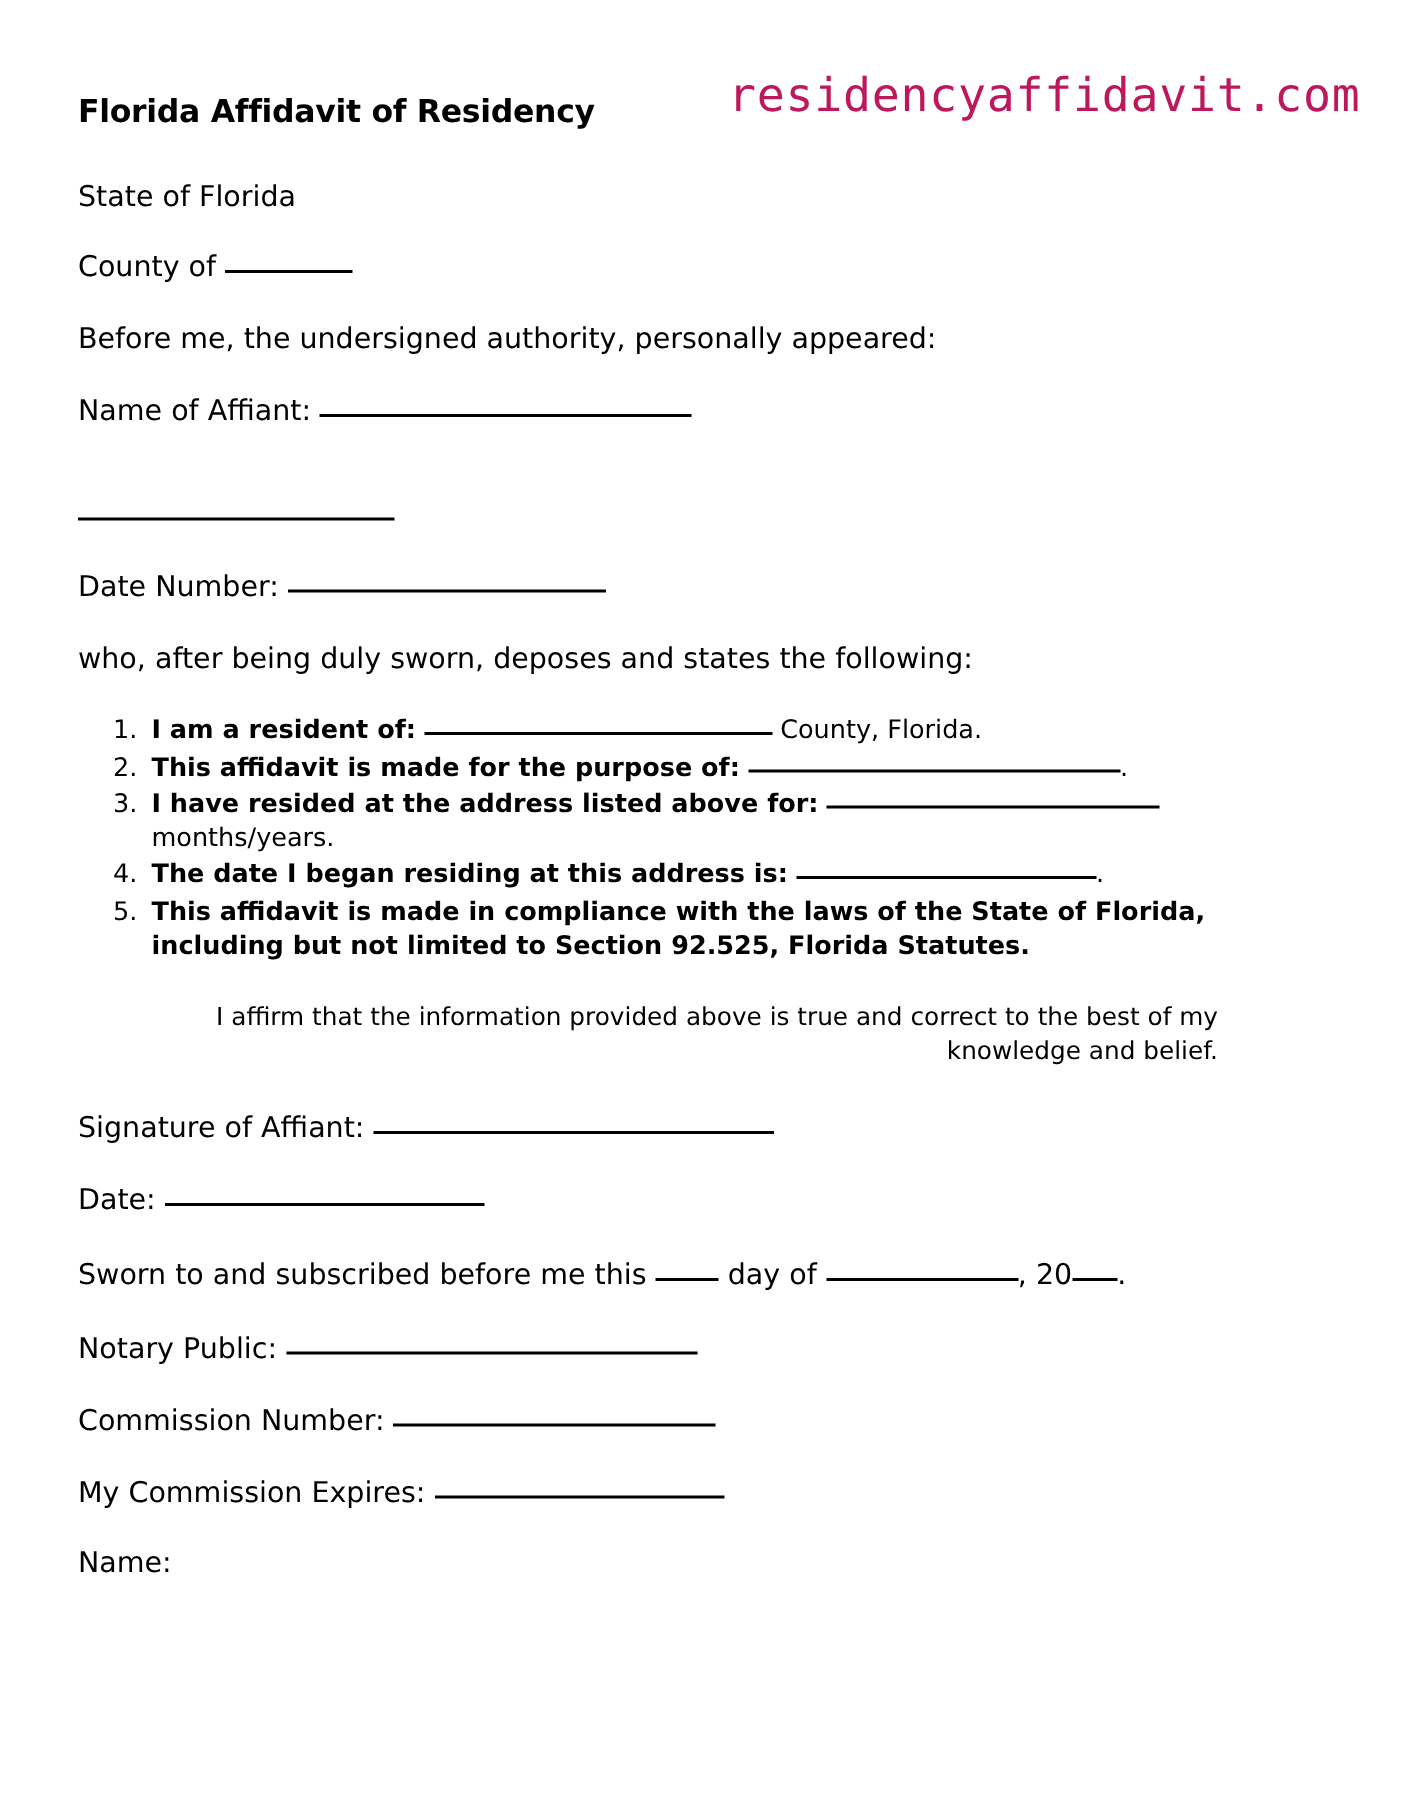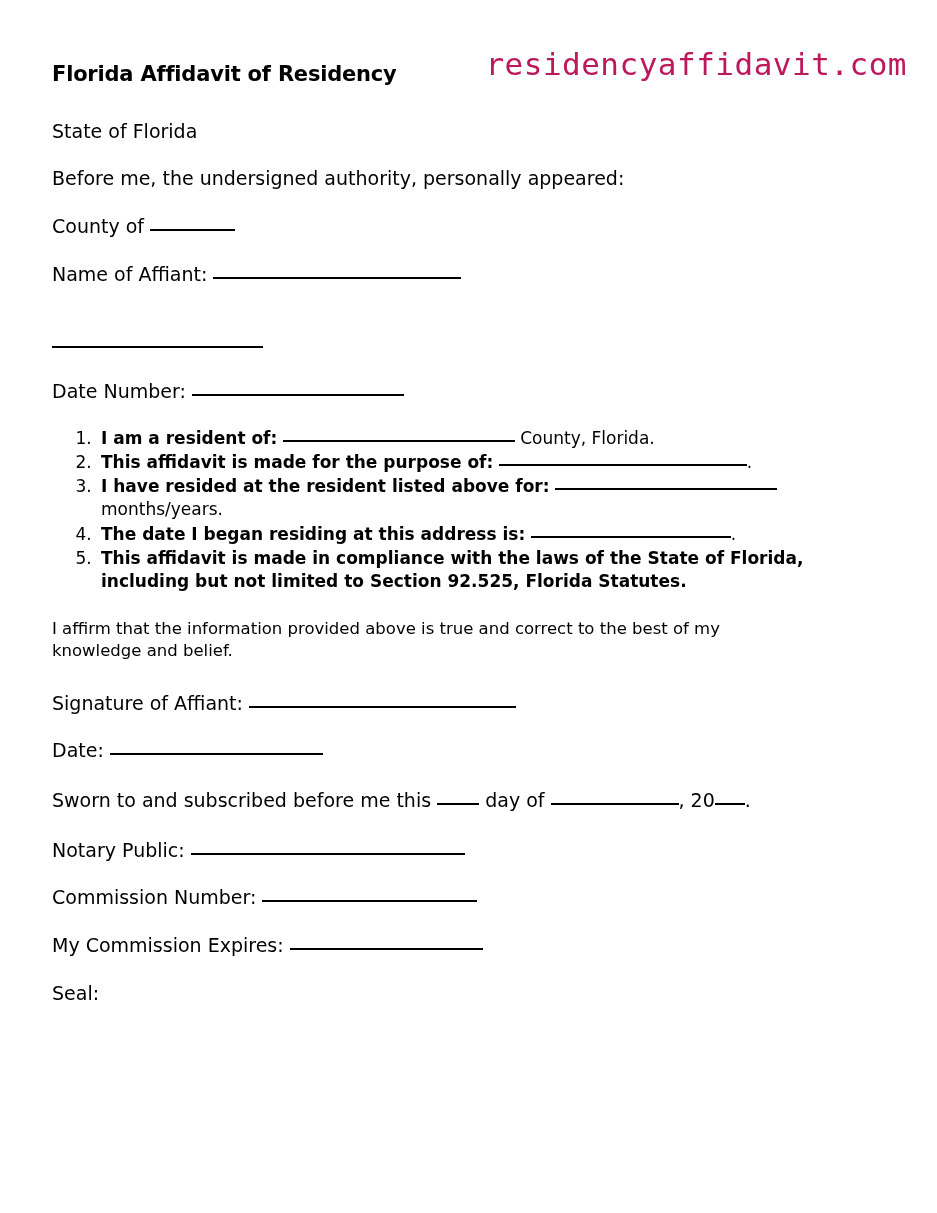--- a/index.html
+++ b/index.html
@@ -88,75 +88,79 @@
     padding-left: 4px;
   }
   ol.claims li b {
     font-weight: bold;
   }
   .affirm {
     font-size: 16.5px;
     line-height: 1.37;
     margin: 15px 0 28px 0;
     max-width: 760px;
+    text-align: right;
   }
   .sp-lg { margin-bottom: 24px; }
 </style>
 </head>
 <body>
 
 <div class="page">
 
   <div class="watermark">residencyaffidavit.com</div>
 
   <div class="content">
 
     <h1 class="doc-title">Florida Affidavit of Residency</h1>
 
     <p class="line">
       <span>State of Florida</span>
     </p>
 
     <p class="line">
-      <span>Before me, the undersigned authority, personally appeared:</span>
-    </p>
-
-    <p class="line">
       <span>County of</span>
       <span class="blank b-county"></span>
     </p>
 
     <p class="line">
+      <span>Before me, the undersigned authority, personally appeared:</span>
+    </p>
+
+    <p class="line">
       <b>Name of Affiant:</b>
       <span class="blank b-name"></span>
     </p>
 
 
     <p class="line addr-cont">
       <span class="blank b-addr2"></span>
     </p>
 
     <p class="line">
       <b>Date Number:</b>
       <span class="blank b-phone"></span>
     </p>
 
+    <p class="line sp-lg">
+      <span>who, after being duly sworn, deposes and states the following:</span>
+    </p>
 
     <ol class="claims">
       <li>
         <b>I am a resident of:</b>
         <span class="blank b-item1"></span>
         <span>County, Florida.</span>
       </li>
       <li>
         <b>This affidavit is made for the purpose of:</b>
         <span class="blank b-item2"></span><span>.</span>
       </li>
       <li>
-        <b>I have resided at the resident listed above for:</b>
+        <b>I have resided at the address listed above for:</b>
         <span class="blank b-item3"></span>
         <span>months/years.</span>
       </li>
       <li>
         <b>The date I began residing at this address is:</b>
         <span class="blank b-item4"></span><span>.</span>
       </li>
       <li>
         <b>This affidavit is made in compliance with the laws of the State of Florida, including but not limited to Section 92.525, Florida Statutes.</b>
       </li>
@@ -192,17 +196,17 @@
       <b>Commission Number:</b>
       <span class="blank b-comm"></span>
     </p>
 
     <p class="line">
       <b>My Commission Expires:</b>
       <span class="blank b-expires"></span>
     </p>
 
     <p class="line">
-      <span>Seal:</span>
+      <span>Name:</span>
     </p>
 
   </div>
 </div>
 
 </body></html>

